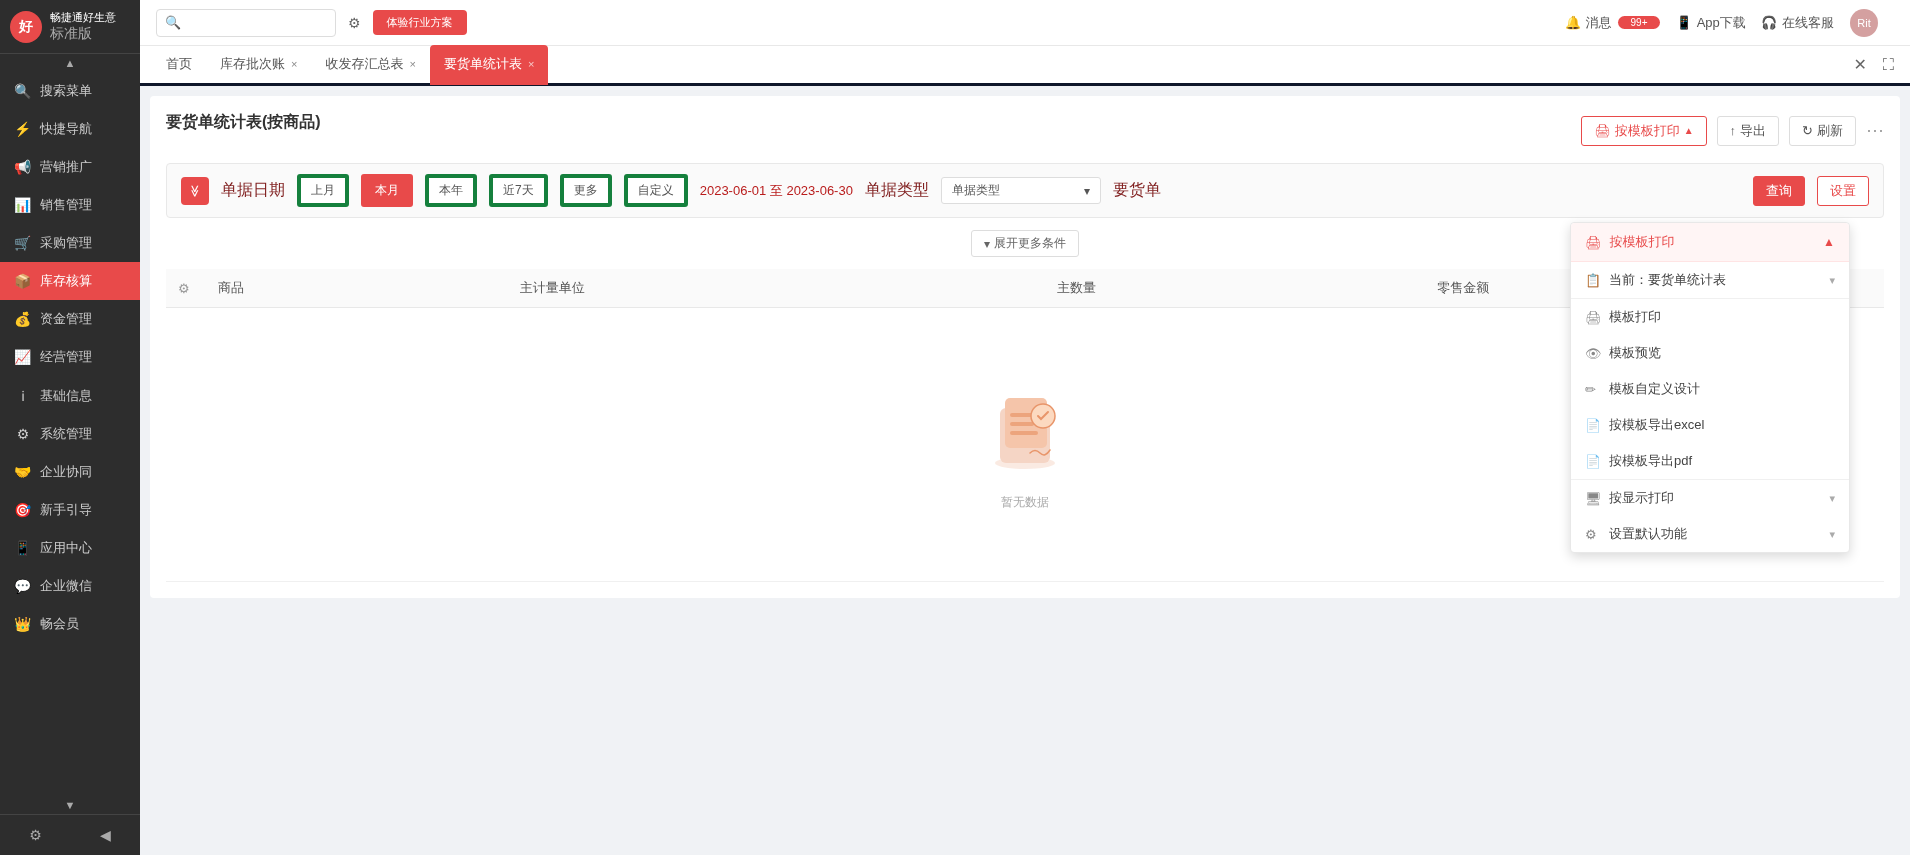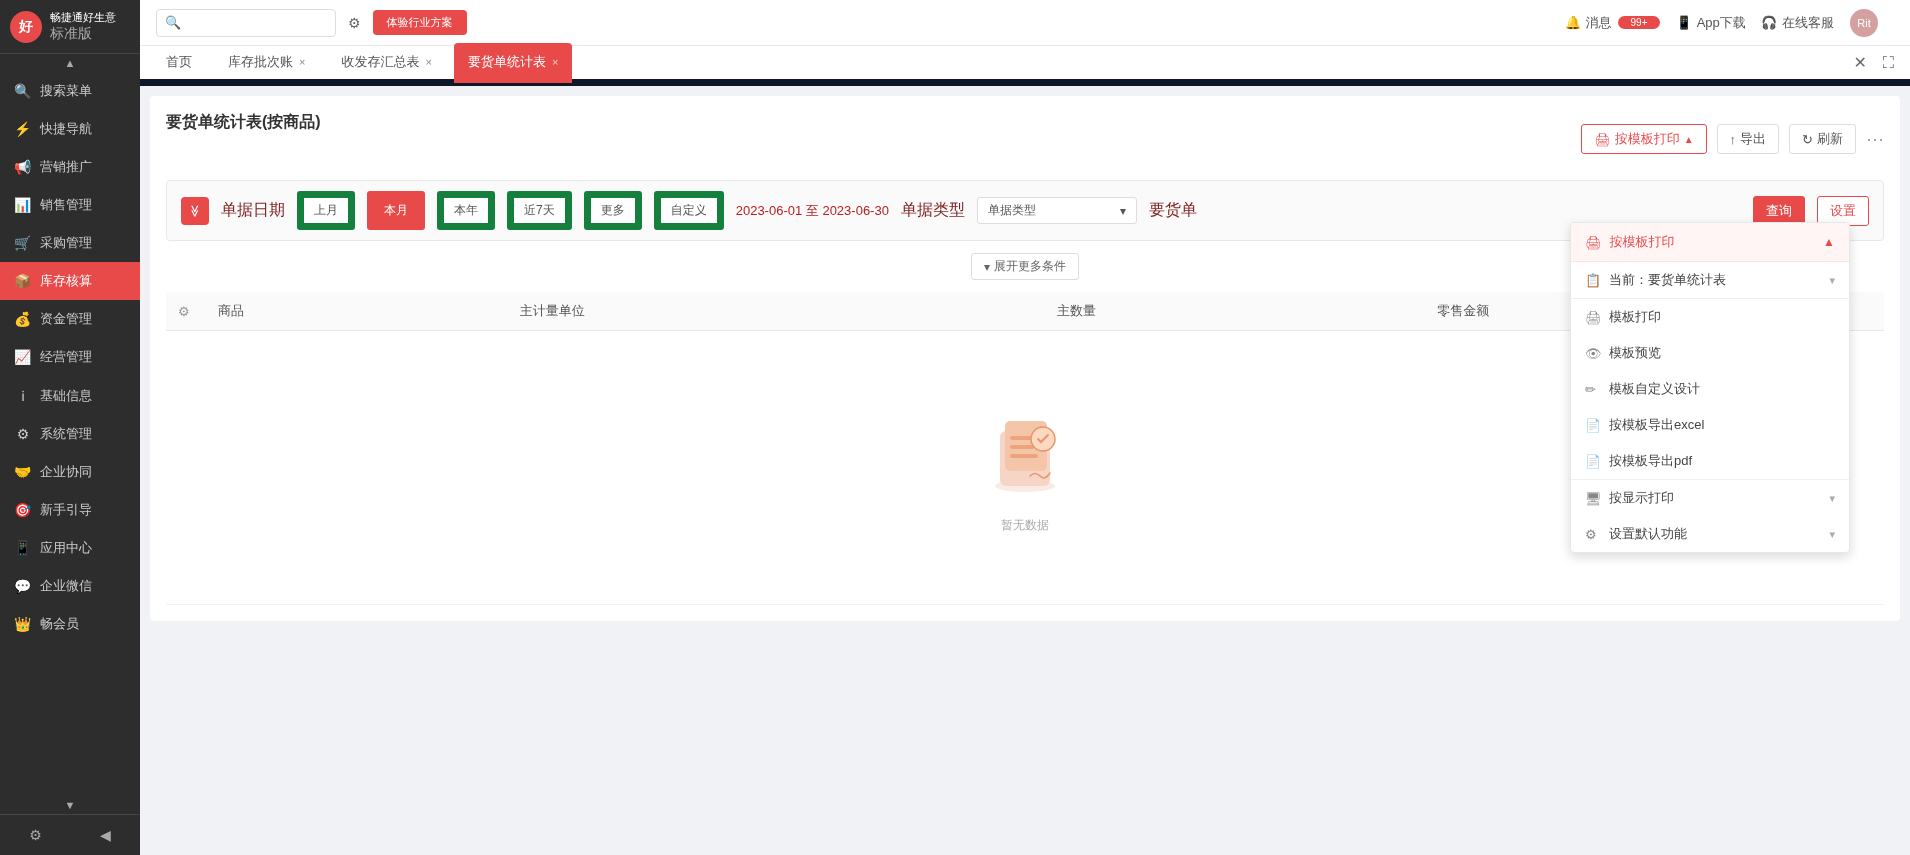--- a/index.html
+++ b/index.html
@@ -149,22 +149,22 @@
       color: #fff;
     }
 
     
     .tabbar {
       height: 40px;
       background: #fff;
       display: flex;
       align-items: center;
       padding: 0 12px;
-      gap: 8px;
-      border-bottom: 7px solid #0f172a;
+      gap: 0;
+      border-bottom: 3px solid #0f172a;
       flex-shrink: 0;
     }
     .tab-item {
       display: flex;
       align-items: center;
       gap: 6px;
       padding: 0 14px;
       height: 40px;
       font-size: 13px;
       cursor: pointer;
@@ -212,21 +212,21 @@
       background: #fff;
       margin: 10px;
       border-radius: 4px;
       padding: 16px;
     }
 
     .page-title {
       font-size: 16px;
       font-weight: bold;
       color: #333;
-      margin-bottom: 33px;
+      margin-bottom: 16px;
     }
 
     
     .filter-bar {
       display: flex;
       align-items: center;
       gap: 12px;
       padding: 10px 0;
       flex-wrap: wrap;
       background: #fafafa;
@@ -245,21 +245,21 @@
       cursor: pointer;
       display: flex;
       align-items: center;
       justify-content: center;
       font-size: 14px;
       flex-shrink: 0;
     }
     .filter-label { color: #7f1d1d; font-size: 16px; white-space: nowrap; }
     .date-btn {
       padding: 4px 10px;
-      border: 7px solid #15803d;
+      border: 4px solid #15803d;
       border-radius: 3px;
       background: #fff;
       font-size: 12px;
       cursor: pointer;
       color: #555;
     }
     .date-btn.active {
       background: #e84a4a;
       color: white;
       border-color: #e84a4a;

